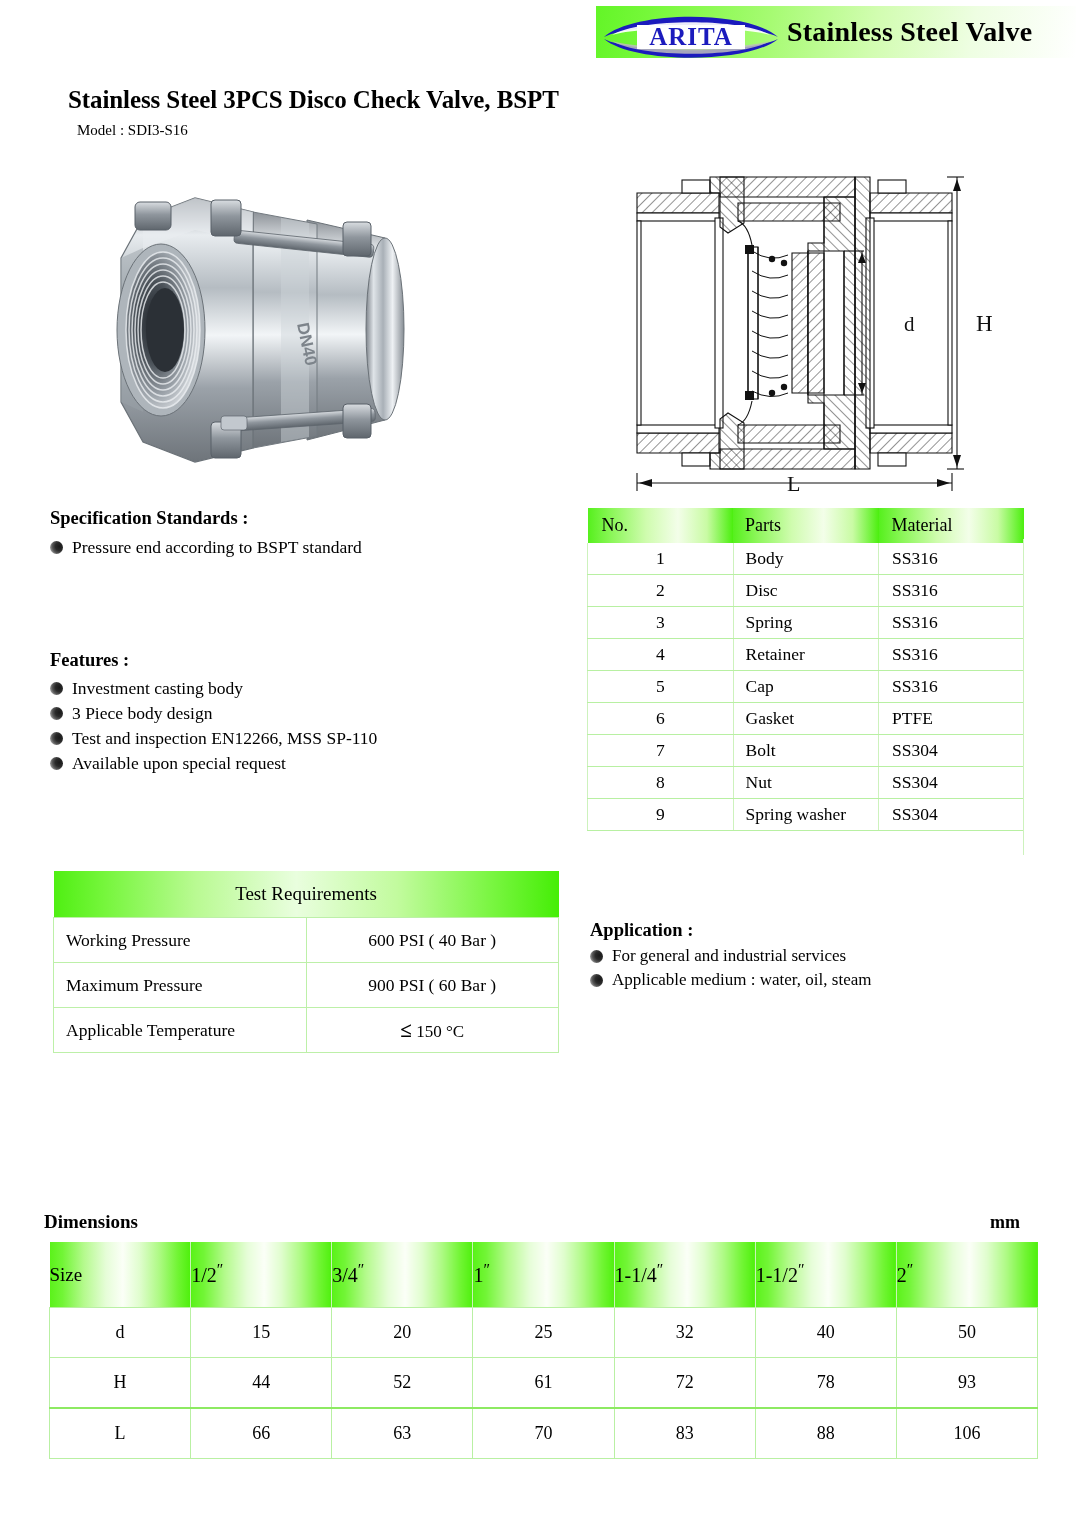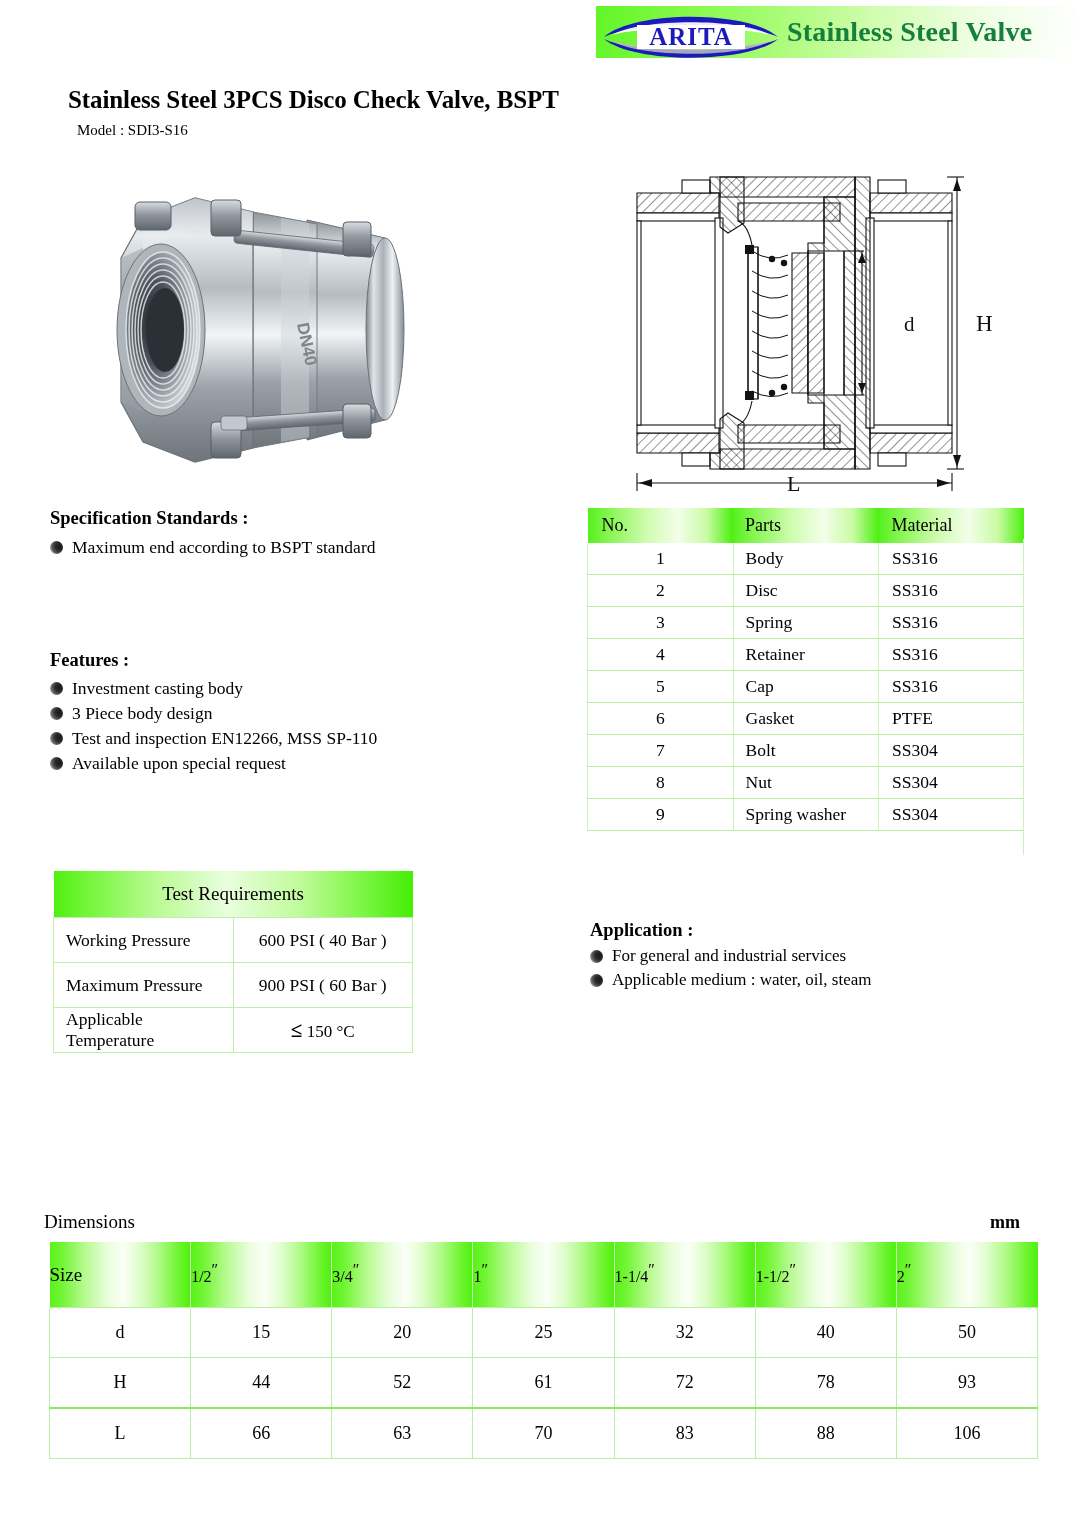--- a/index.html
+++ b/index.html
@@ -13,21 +13,21 @@
 
   
   .header{position:absolute;left:0;top:0;width:1076px;height:63px;}
   .header-band{
     position:absolute;left:596px;top:6px;width:480px;height:52px;
     background:linear-gradient(100deg,#63f527 0%,#7bf93f 14%,#a6fb72 36%,#d2fdb1 58%,#eefee2 78%,#ffffff 100%);
   }
   .header-title{
     position:absolute;left:787px;top:16px;
     font-size:28px;font-weight:bold;letter-spacing:.2px;
-    font-family:"Liberation Serif", serif;color:#15803d;white-space:nowrap;
+    font-family:"Liberation Serif", serif;color:#000000;white-space:nowrap;
   }
   
   .logo{position:absolute;left:600px;top:6px;width:182px;height:54px;}
   .logo svg{display:block;}
 
   
   .doc-title{
     position:absolute;left:68px;top:86px;
     font-size:25px;font-weight:bold;white-space:nowrap;letter-spacing:-.1px;
   }
@@ -87,51 +87,51 @@
   table.materials td.c0{text-align:center;width:53px;}
   table.materials td.c1{padding-left:12px;width:152px;}
   table.materials td.c2{padding-left:13px;}
   table.materials tr:last-child td{border-bottom:1px solid #b8f0a2;}
   .mat-right-edge{
     position:absolute;left:1023px;top:539px;width:1px;height:316px;background:#cdf2bd;
   }
 
   
   .testreq-wrap{position:absolute;left:53px;top:871px;}
-  table.testreq{width:360px;table-layout:fixed;}
+  table.testreq{width:506px;table-layout:fixed;}
   table.testreq th{
     height:46px;font-size:19px;font-weight:normal;text-align:center;
     background:linear-gradient(90deg,#4fef12 0%,#76f63c 10%,#b9fa92 28%,#e9fede 48%,#c2fb9e 68%,#7cf644 86%,#45ee06 100%);
   }
   table.testreq td{
     height:44px;font-size:17.5px;
     border:1px solid #bdf0a8;
   }
   table.testreq td.lbl{padding-left:12px;width:231px;}
   table.testreq td.val{text-align:center;}
   .le-sym{font-weight:bold;font-size:21px;}
   .le-val{font-size:17px;}
 
   
-  .dim-title{position:absolute;left:44px;top:1211px;font-size:19px;font-weight:normal;}
+  .dim-title{position:absolute;left:44px;top:1211px;font-size:19px;font-weight:bold;}
   .dim-unit{position:absolute;left:990px;top:1212px;font-size:18px;font-weight:bold;}
   .dims-wrap{position:absolute;left:49px;top:1242px;width:989px;}
   table.dims{width:989px;table-layout:fixed;}
   table.dims th{
     height:65px;font-weight:normal;text-align:left;font-size:19px;
     background:linear-gradient(90deg,#5bf21a 0%,#72f536 9%,#b4fa8c 24%,#e6fdd8 40%,#fbfff7 52%,#e0fdce 64%,#aefa84 78%,#72f535 91%,#4ff00d 100%);
     border-right:1px solid #c9f3b8;
   }
   table.dims th:last-child{border-right:none;}
   table.dims td{
     height:49px;text-align:center;font-size:18px;
     border:1px solid #b9f0a3;
   }
   table.dims tr:nth-child(3) td{border-top:2px solid #8dea62;}
-  .inch{font-size:16px;}
+  .inch{font-size:20px;}
 </style>
 </head>
 <body>
 
 <div class="header">
   <div class="header-band"></div>
   <div class="logo">
     <svg width="182" height="54" viewBox="0 0 182 54">
       <path d="M4 31 C34 4 148 4 178 31 C148 16 34 16 4 31 Z" fill="#1b1bbd"></path>
       <path d="M4 33 C34 58 148 58 178 33 C148 48 34 48 4 33 Z" fill="#1b1bbd"></path>
@@ -313,21 +313,21 @@
     <text x="292" y="168" font-family="'Liberation Serif', serif" font-size="21" fill="#111">d</text>
     <text x="364" y="168" font-family="'Liberation Serif', serif" font-size="23" fill="#111">H</text>
     <text x="175" y="328" font-family="'Liberation Serif', serif" font-size="22" fill="#111">L</text>
   </svg>
 </div>
 
 <div id="spec-standards">
   <div class="sect-head">Specification Standards :</div>
   <div class="bullet-row">
     <span class="bullet"></span>
-    <span class="bullet-txt">Maximum end according to BSPT standard</span>
+    <span class="bullet-txt">Pressure end according to BSPT standard</span>
   </div>
 </div>
 
 <div id="features">
   <div class="sect-head">Features :</div>
   <div class="bullet-row">
     <span class="bullet"></span>
     <span class="bullet-txt">Investment casting body</span>
   </div>
   <div class="bullet-row">

